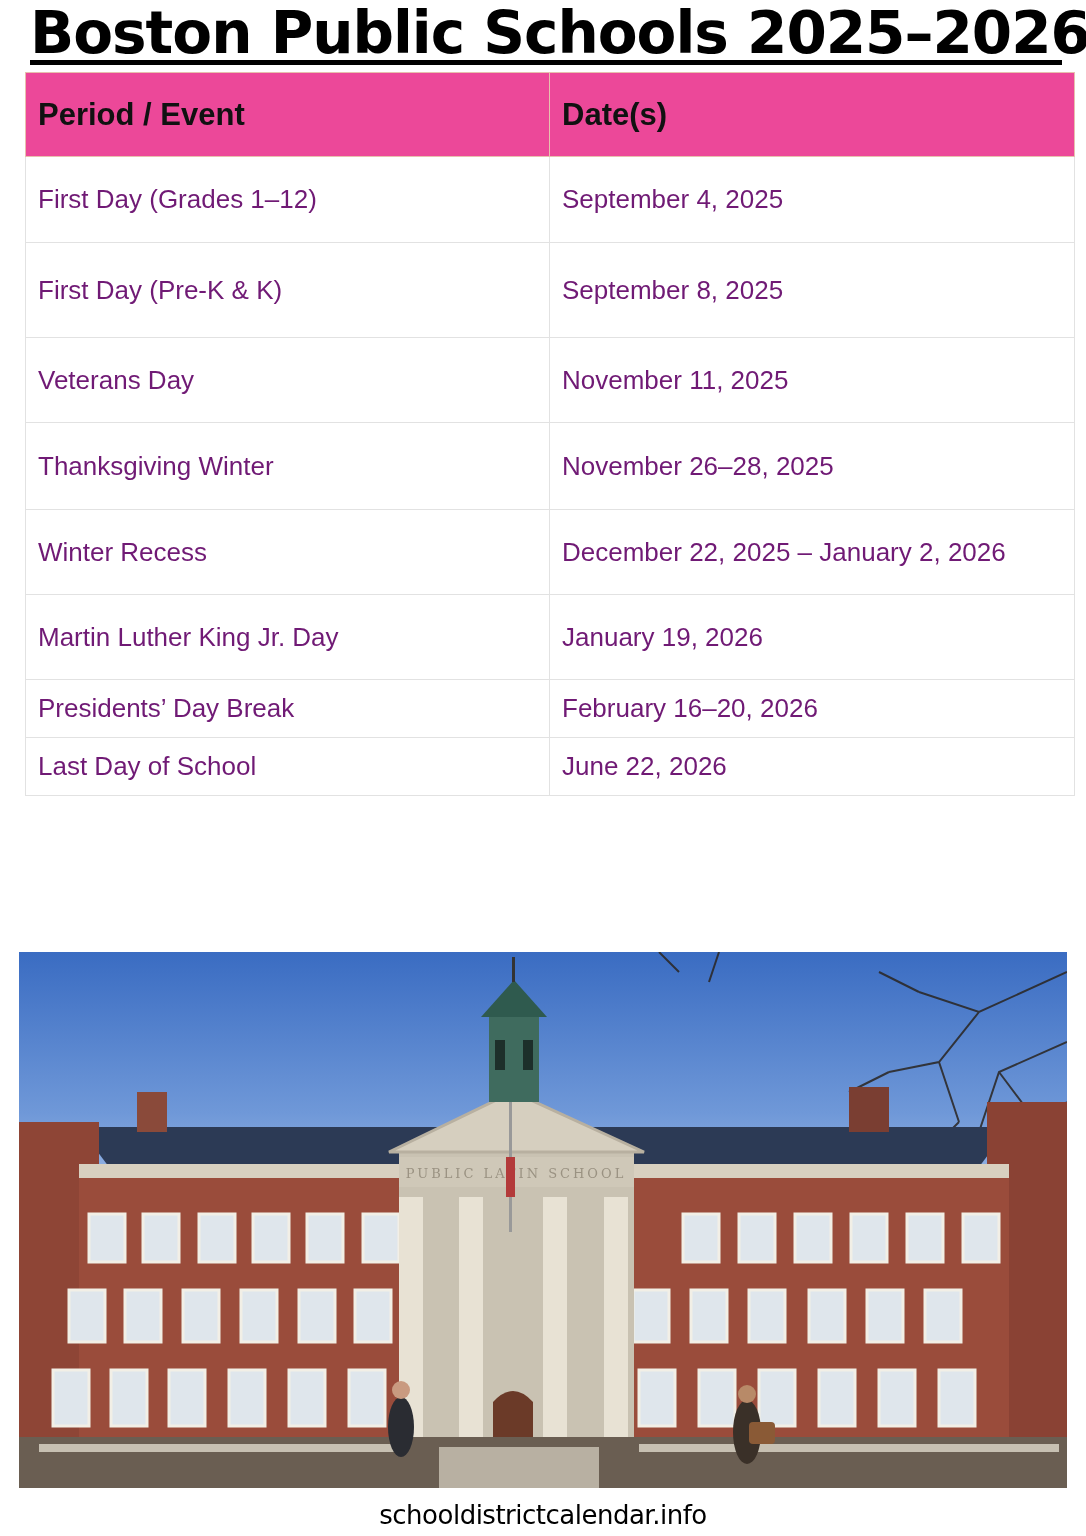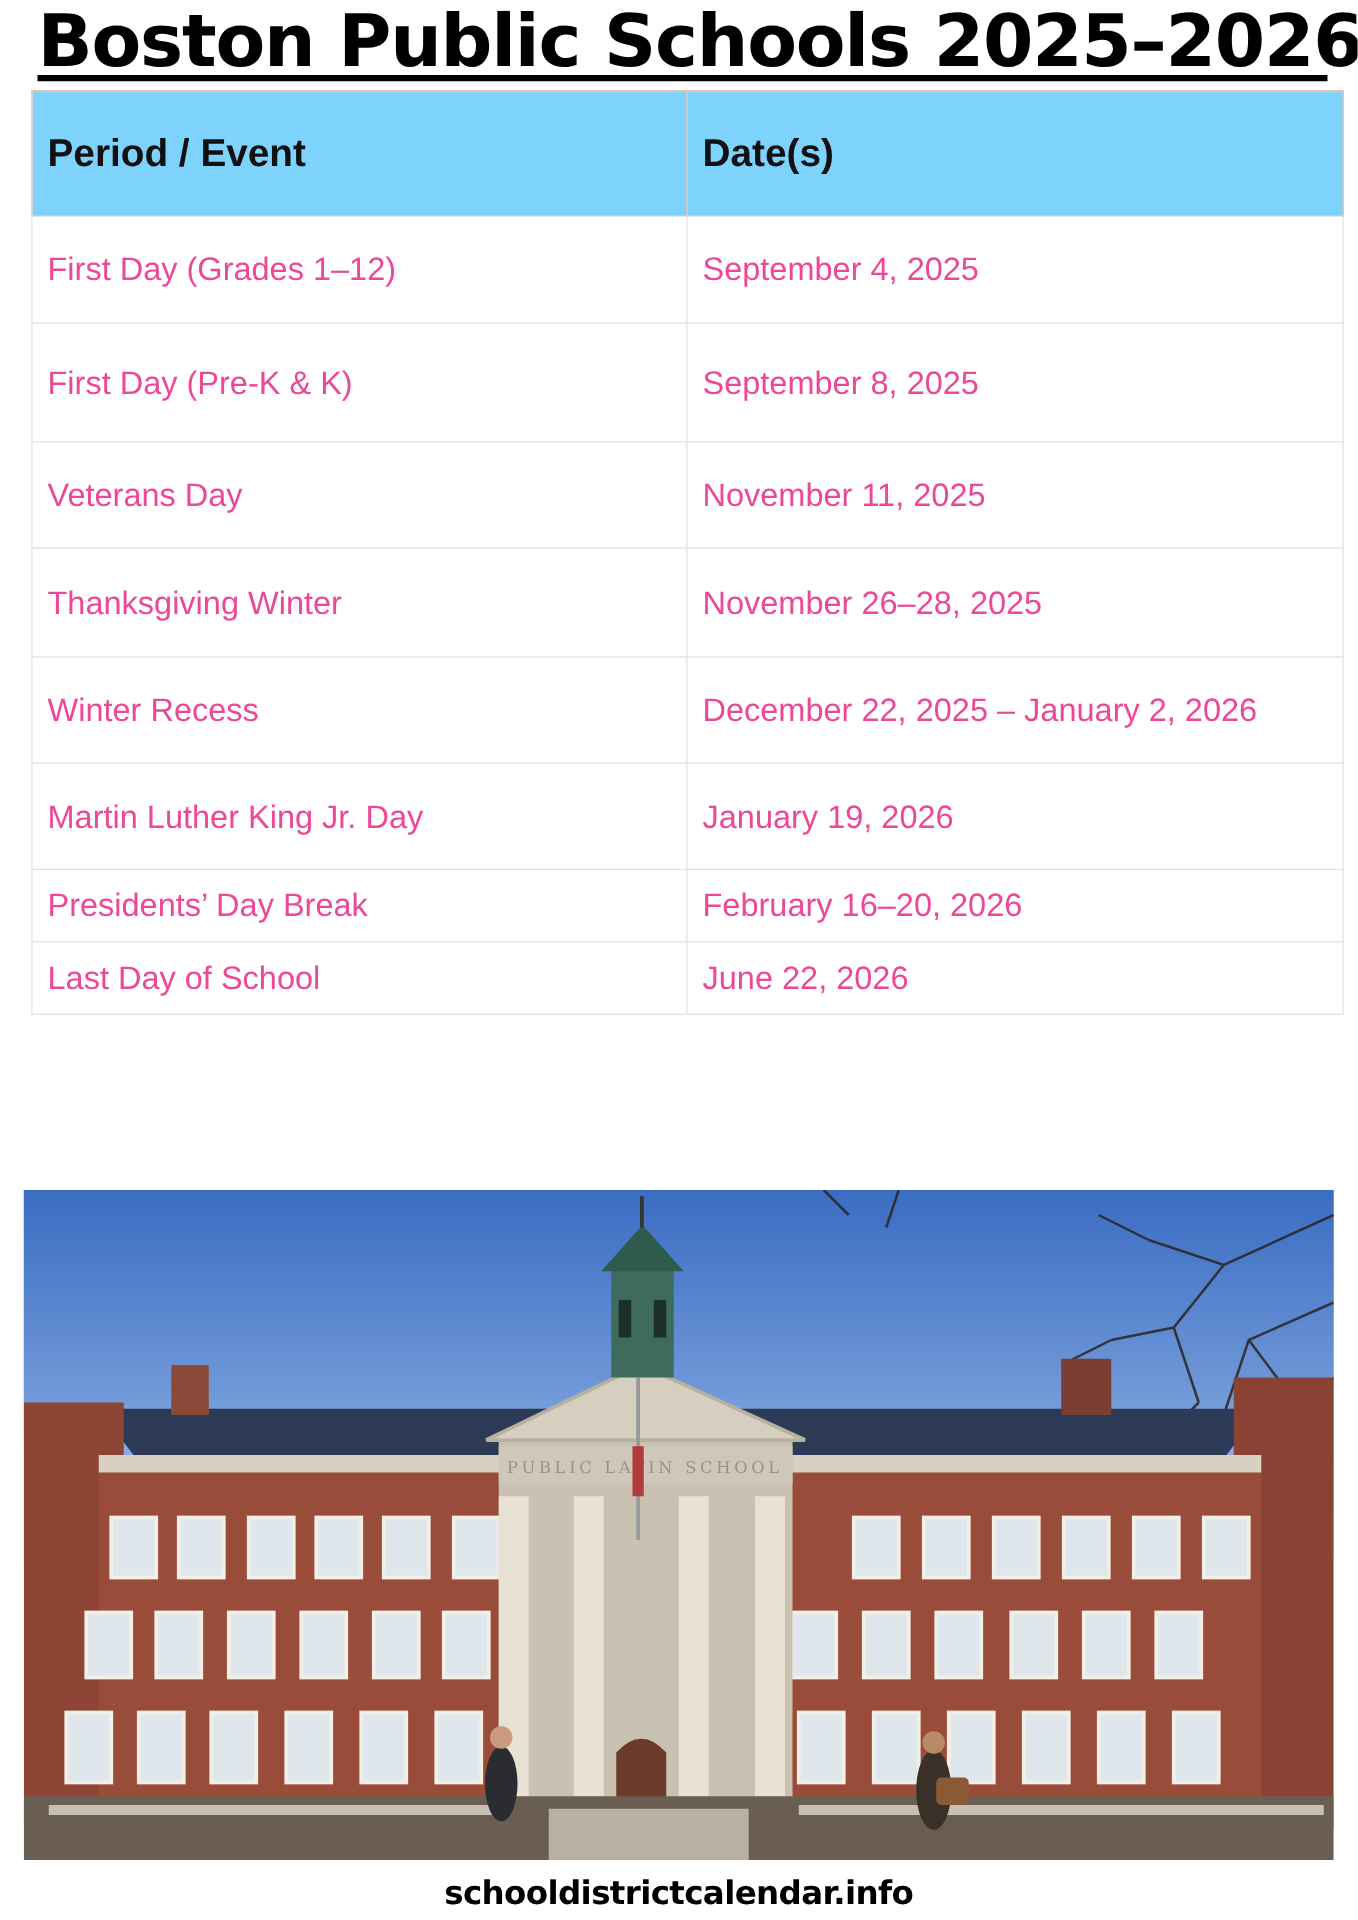--- a/index.html
+++ b/index.html
@@ -18,40 +18,40 @@
 
   .cal-table {
     position: absolute; left: 25px; top: 72px; width: 1049px;
     border-collapse: collapse; table-layout: fixed;
   }
   .cal-table th, .cal-table td {
     border: 1.5px solid #e2e2e2; text-align: left; vertical-align: middle;
     padding: 0 0 0 12px; white-space: nowrap;
   }
   .cal-table th {
-    background: #7dd3fc; height: 100px;
+    background: #ec4899; height: 84px;
     font-family: "Liberation Sans", sans-serif; font-weight: bold;
     font-size: 31px; color: #111; border-color: #e7c0ae;
   }
   .cal-table td {
-    font-family: "Liberation Sans", sans-serif; font-size: 26px; color: #ec4899;
+    font-family: "Liberation Sans", sans-serif; font-size: 26px; color: #701a75;
   }
   .col-event { width: 524px; }
   .col-date  { width: 525px; }
   .cal-table td.date { padding-left: 12px; }
 
   .photo {
     position: absolute; left: 19px; top: 952px; width: 1048px; height: 536px; overflow: hidden;
     background: linear-gradient(180deg, #3a6cc2 0%, #6f98d8 30%, #a9c2ea 50%, #c8d8f0 60%);
   }
   .photo svg { display: block; }
 
   .footer {
     position: absolute; left: 0; top: 1500px; width: 1086px; text-align: center;
-    font-family: "DejaVu Sans", sans-serif; font-weight: bold; font-size: 26px; color: #000;
+    font-family: "DejaVu Sans", sans-serif; font-weight: normal; font-size: 26px; color: #000;
     letter-spacing: -0.5px;
   }
 </style>
 </head>
 <body>
 
 <div class="title">Boston Public Schools  2025–2026</div>
 <div class="title-underline"></div>
 
 <table class="cal-table">

